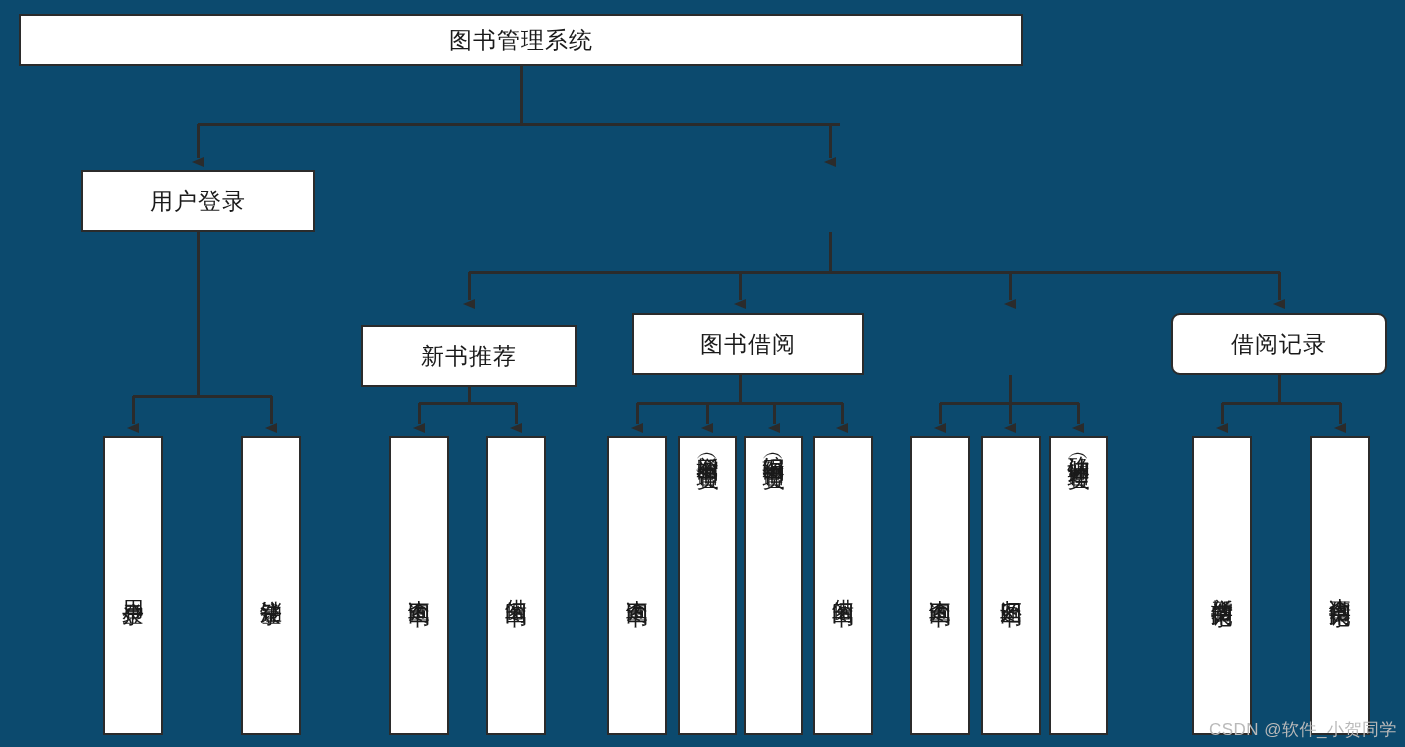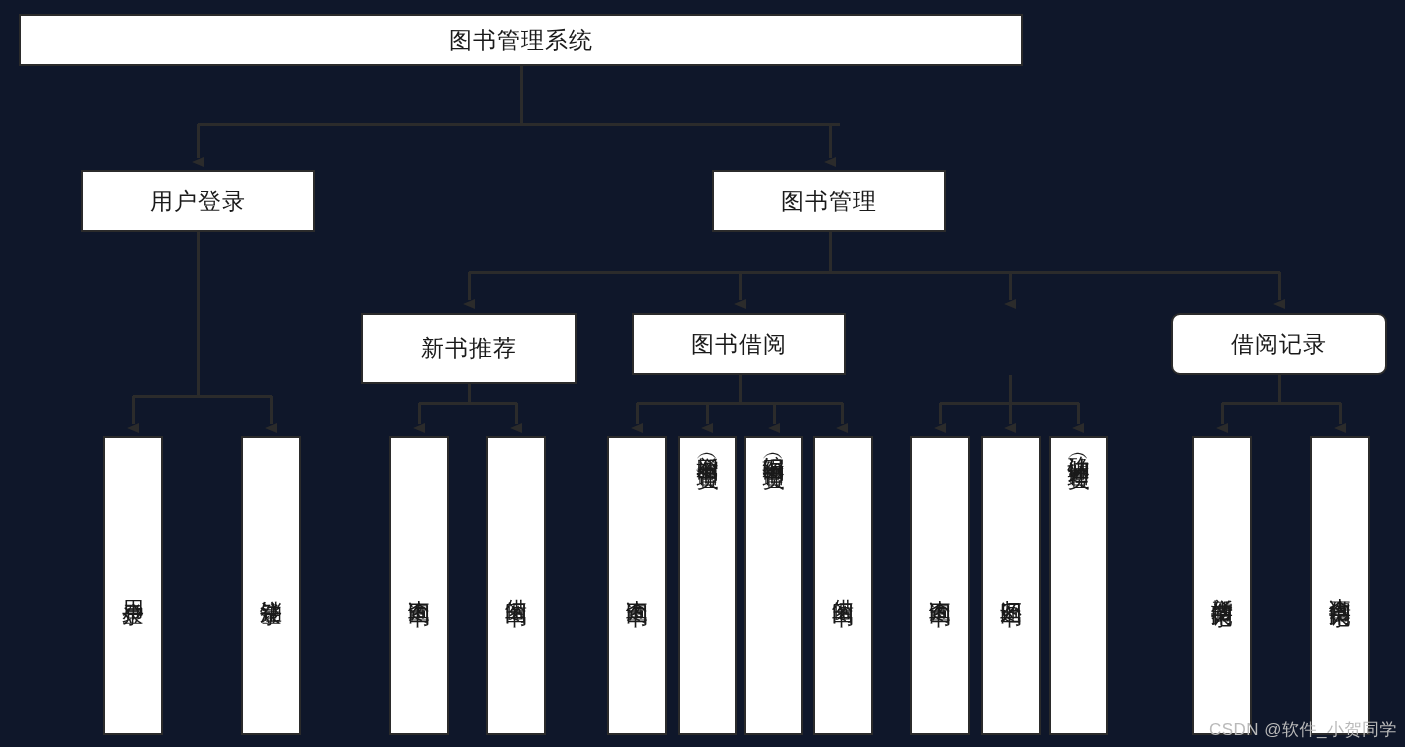--- a/index.html
+++ b/index.html
@@ -1,20 +1,20 @@
 <!DOCTYPE html>
 <html><head>
 <meta charset="utf-8">
 <style>
   html,body{margin:0;padding:0;background:#ffffff;}
   body{
     font-family:"Liberation Sans","DejaVu Sans",sans-serif;
     width:1405px;height:747px;overflow:hidden;position:relative;
   }
-  #stage{position:relative;width:1405px;height:747px;background:#0f172a;}
+  #stage{position:relative;width:1405px;height:747px;background:#0c4a6e;}
   #wires{position:absolute;left:0;top:0;width:1405px;height:747px;}
 
   .node{
     position:absolute;
     box-sizing:border-box;
     background:#ffffff;
     border:2.5px solid #2b2b2b;
     display:flex;
     align-items:center;
     justify-content:center;
@@ -111,29 +111,26 @@
   </svg>
 
   <div class="node" style="left:19px;top:14px;width:1004px;height:52px;">
     <span class="label">图书管理系统</span>
   </div>
 
   <div class="node" style="left:81px;top:170px;width:234px;height:62px;">
     <span class="label">用户登录</span>
   </div>
 
-  <div class="node" style="left:712px;top:170px;width:234px;height:62px;">
-    <span class="label">图书管理</span>
-  </div>
 
-  <div class="node" style="left:361px;top:313px;width:216px;height:71px;">
+  <div class="node" style="left:361px;top:325px;width:216px;height:62px;">
     <span class="label">新书推荐</span>
   </div>
 
-  <div class="node" style="left:632px;top:313px;width:214px;height:62px;">
+  <div class="node" style="left:632px;top:313px;width:232px;height:62px;">
     <span class="label">图书借阅</span>
   </div>
 
 
   <div class="node" style="left:1171px;top:313px;width:216px;height:62px;border-radius:9px;">
     <span class="label">借阅记录</span>
   </div>
 
   <div class="node vert mid" style="left:103px;top:436px;width:60px;height:299px;">
     <span class="label">用户登录</span>

